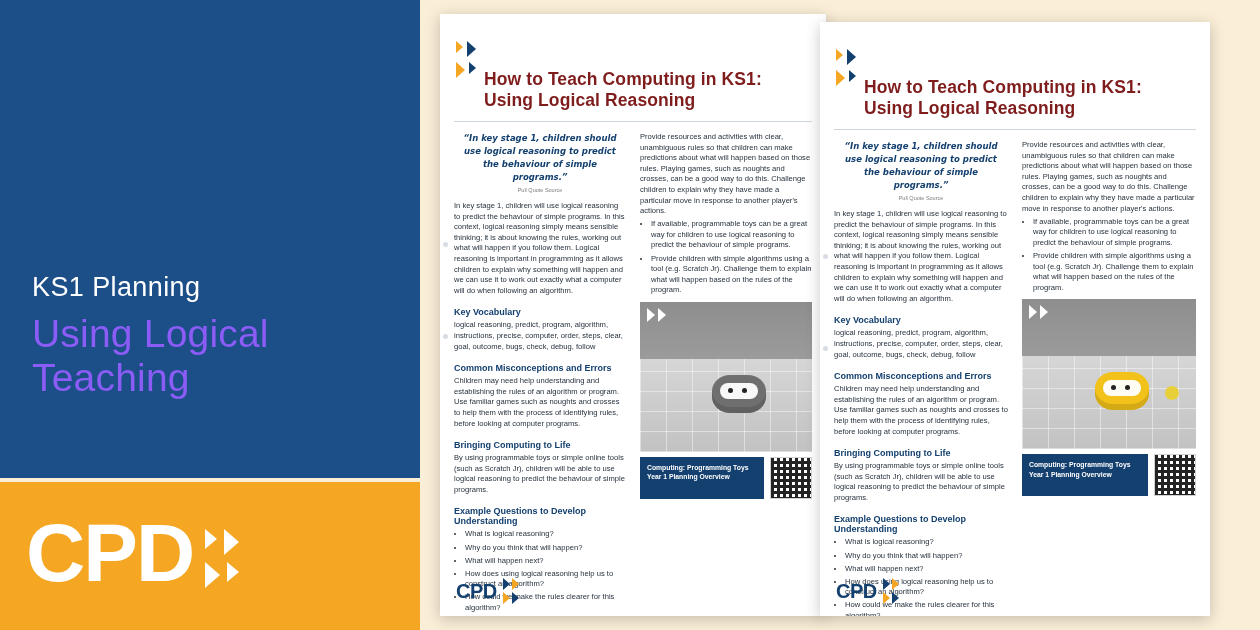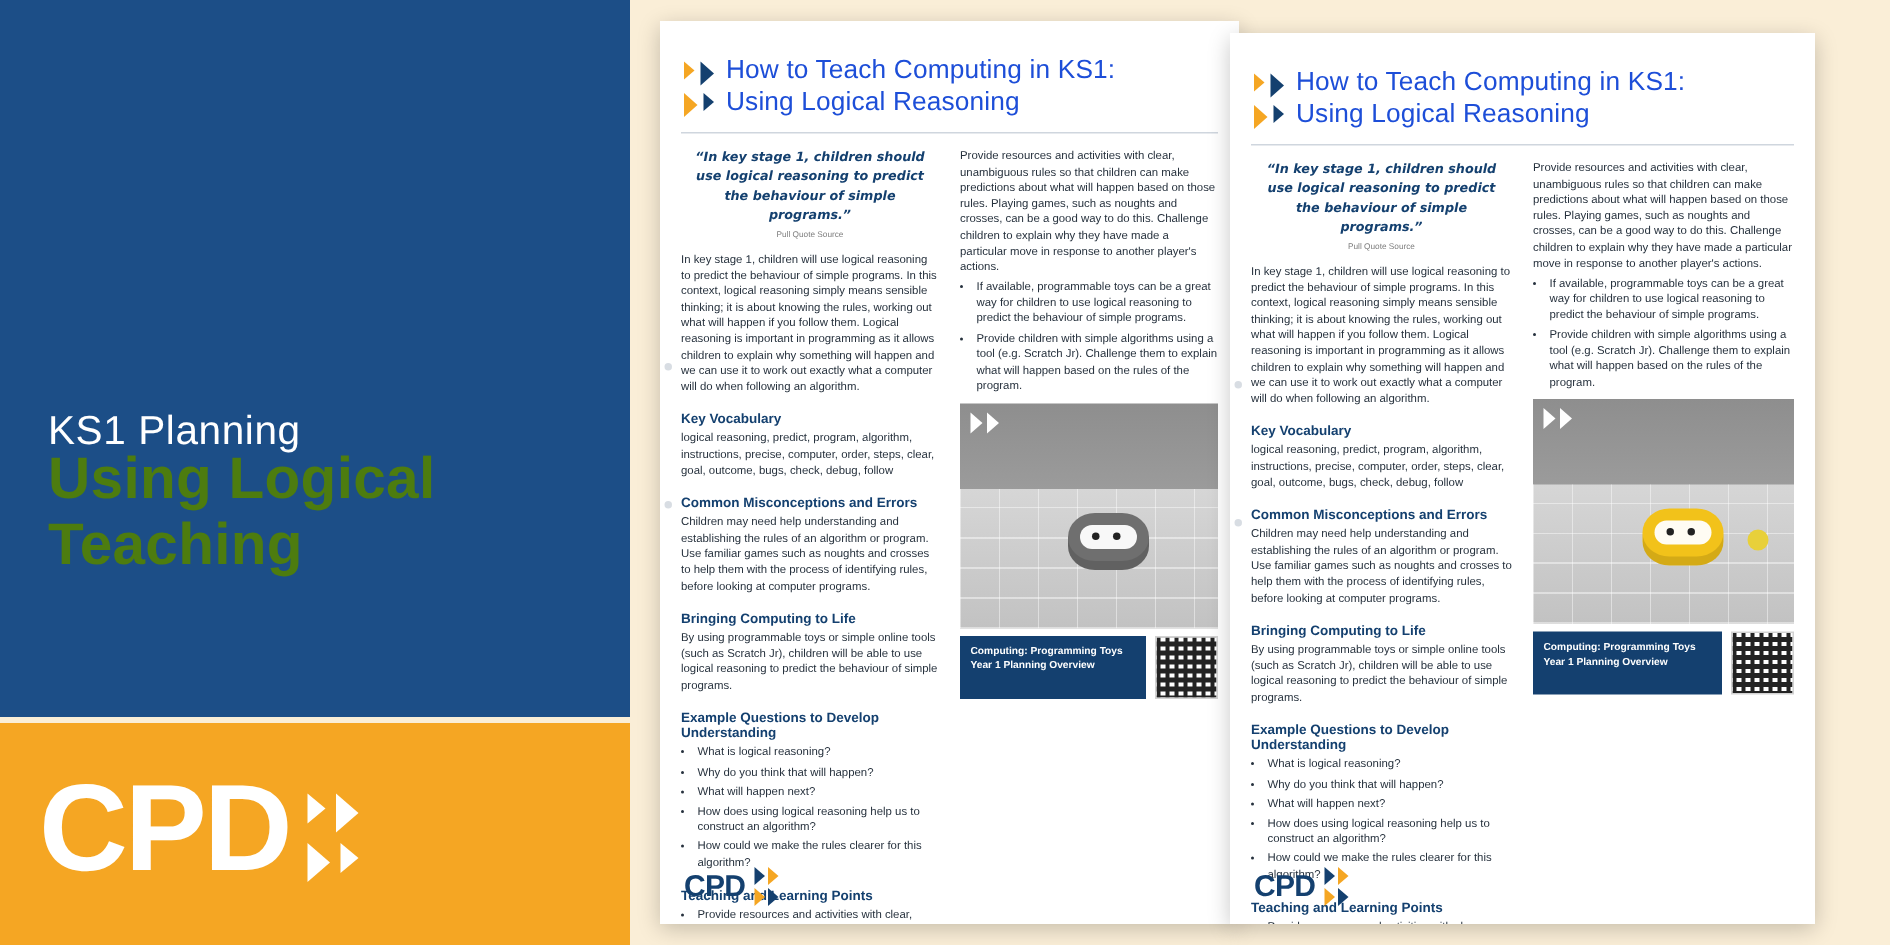--- a/index.html
+++ b/index.html
@@ -14,22 +14,22 @@
   .left-panel{position:absolute;left:0;top:0;width:420px;height:630px;}
   .left-blue{position:absolute;left:0;top:0;width:420px;height:478px;background:#1c4e87;}
   .left-orange{position:absolute;left:0;top:482px;width:420px;height:148px;background:#f5a623;}
   .left-divider{position:absolute;left:0;top:478px;width:420px;height:4px;background:#faeed7;}
 
   .kicker{
     position:absolute;left:32px;top:272px;width:360px;
     color:#ffffff;font-size:27px;font-weight:400;letter-spacing:.4px;
   }
   .title-main{
-    position:absolute;left:32px;top:298px;width:380px;
-    color:#4d7c0f;font-size:39px;line-height:44px;font-weight:bold;letter-spacing:.2px;
+    position:absolute;left:32px;top:312px;width:380px;
+    color:#8b5cf6;font-size:39px;line-height:44px;font-weight:normal;letter-spacing:.2px;
   }
   .cpd-logo{
     position:absolute;left:26px;top:512px;display:flex;align-items:center;gap:12px;
   }
   .cpd-text{color:#ffffff;font-size:82px;font-weight:bold;line-height:82px;letter-spacing:-2px;}
   .cpd-mark{display:flex;flex-direction:column;gap:7px;margin-top:10px;}
   .cpd-mark .row{display:flex;gap:7px;}
   .chev{
     width:0;height:0;border-top:13px solid transparent;border-bottom:13px solid transparent;
     border-left:15px solid #ffffff;
@@ -57,21 +57,21 @@
   }
   .chev-o{
     width:0;height:0;border-top:8px solid transparent;border-bottom:8px solid transparent;
     border-left:9px solid #f5a623;
   }
   .chev-dot{
     width:0;height:0;border-top:6px solid transparent;border-bottom:6px solid transparent;
     border-left:7px solid #f5a623;
   }
   .doc-title{
-    color:#1d4ed8;font-size:17.5px;line-height:21px;font-weight:normal;letter-spacing:.1px;
+    color:#7f1d1d;font-size:17.5px;line-height:21px;font-weight:bold;letter-spacing:.1px;margin-top:33px;
   }
   .doc-title .l2{display:block;}
 
   .rule{height:1px;background:#cfd6de;margin:10px 14px 0 14px;}
 
   .cols{display:flex;padding:8px 14px 0 14px;gap:14px;}
   .col{width:48%;}
   .col.left{width:50%;}
   .col.right{width:50%;}
 

